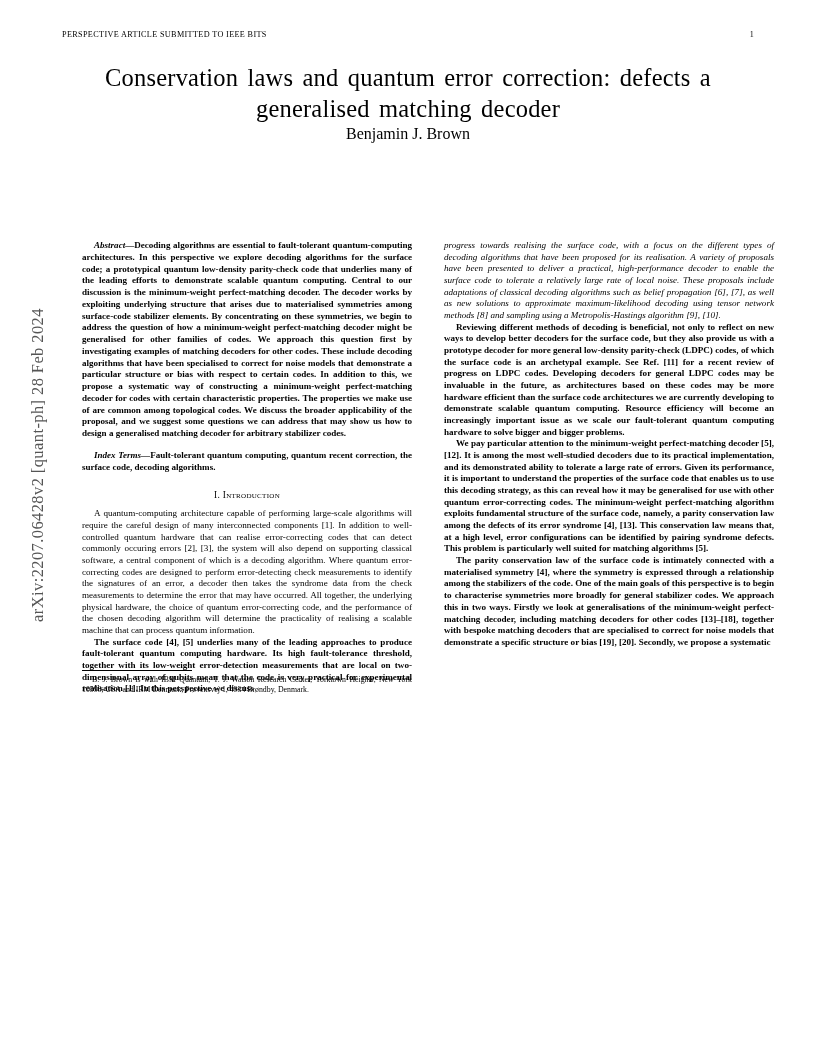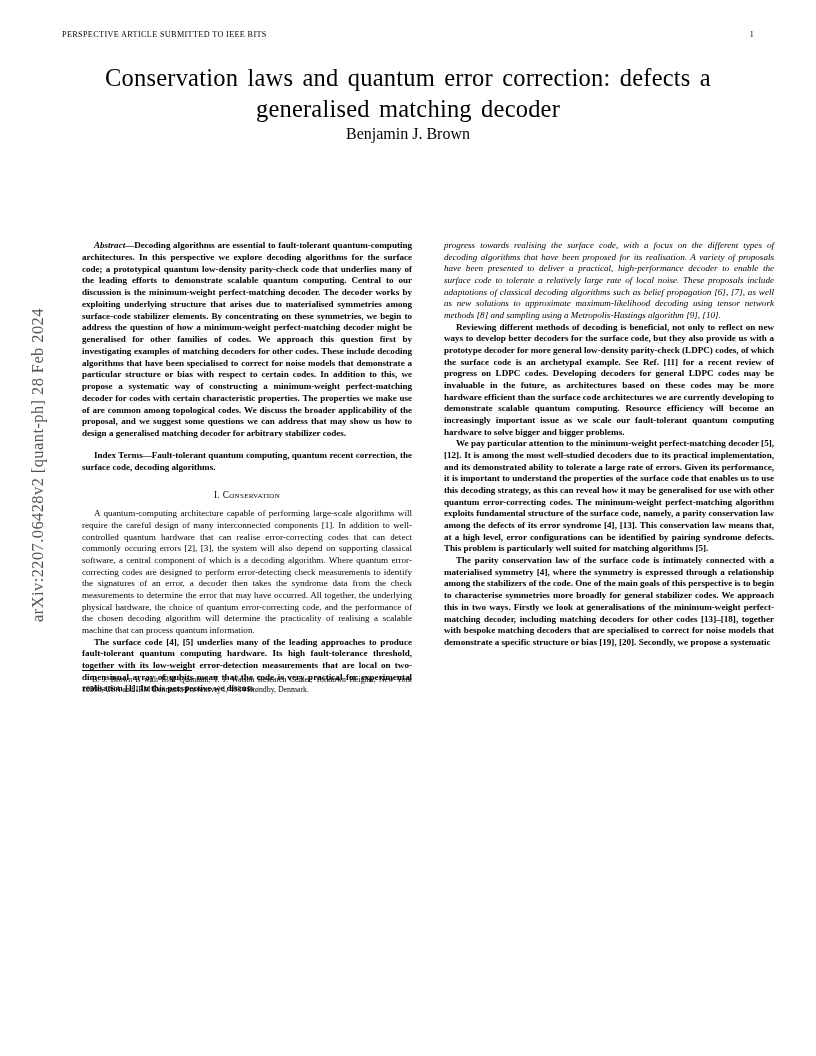--- a/index.html
+++ b/index.html
@@ -101,21 +101,21 @@
     line-height: 1.30;
   }
   .abstract .lead { font-style: italic; font-weight: bold; }
   .indexterms {
     font-weight: bold;
     margin-top: 10px;
     text-indent: 12px;
     font-size: 9.05px;
     line-height: 1.30;
   }
-  .indexterms .lead { font-weight: bold; }
+  .indexterms .lead { font-style: italic; font-weight: bold; }
 
   .section-head {
     text-align: center;
     font-variant: small-caps;
     font-size: 9.4px;
     margin-top: 16px;
     margin-bottom: 7px;
     letter-spacing: 0.3px;
   }
 
@@ -161,21 +161,21 @@
       <div class="abstract">
         <span class="lead">Abstract</span><span>—Decoding algorithms are essential to fault-tolerant quantum-computing architectures. In this perspective we explore decoding algorithms for the surface code; a prototypical quantum low-density parity-check code that underlies many of the leading efforts to demonstrate scalable quantum computing. Central to our discussion is the minimum-weight perfect-matching decoder. The decoder works by exploiting underlying structure that arises due to materialised symmetries among surface-code stabilizer elements. By concentrating on these symmetries, we begin to address the question of how a minimum-weight perfect-matching decoder might be generalised for other families of codes. We approach this question first by investigating examples of matching decoders for other codes. These include decoding algorithms that have been specialised to correct for noise models that demonstrate a particular structure or bias with respect to certain codes. In addition to this, we propose a systematic way of constructing a minimum-weight perfect-matching decoder for codes with certain characteristic properties. The properties we make use of are common among topological codes. We discuss the broader applicability of the proposal, and we suggest some questions we can address that may show us how to design a generalised matching decoder for arbitrary stabilizer codes.</span>
       </div>
 
       <div class="indexterms">
         <span class="lead">Index Terms</span><span>—Fault-tolerant quantum computing, quantum recent correction, the surface code, decoding algorithms.</span>
       </div>
 
       <div class="section-head">
         <span>I.</span>
-        <span>Conservation</span>
+        <span>Introduction</span>
       </div>
 
       <p>A quantum-computing architecture capable of performing large-scale algorithms will require the careful design of many interconnected components [1]. In addition to well-controlled quantum hardware that can realise error-correcting codes that can detect commonly occuring errors [2], [3], the system will also depend on supporting classical software, a central component of which is a decoding algorithm. Where quantum error-correcting codes are designed to perform error-detecting check measurements to identify the signatures of an error, a decoder then takes the syndrome data from the check measurements to determine the error that may have occurred. All together, the underlying physical hardware, the choice of quantum error-correcting code, and the performance of the chosen decoding algorithm will determine the practicality of realising a scalable machine that can process quantum information.</p>
       <p>The surface code [4], [5] underlies many of the leading approaches to produce fault-tolerant quantum computing hardware. Its high fault-tolerance threshold, together with its low-weight error-detection measurements that are local on two-dimensional array of qubits mean that the code is very practical for experimental realisation [1]. In this perspective we discuss</p>
 
       <div class="footnote">
         <div class="rule"></div>
         <p>B. J. Brown is with IBM Quantum, T. J. Watson Research Center, Yorktown Heights, New York 10598, USA and IBM Denmark, Prøvensvej 1, 4934 Brøndby, Denmark.</p>
       </div>
     </div>

